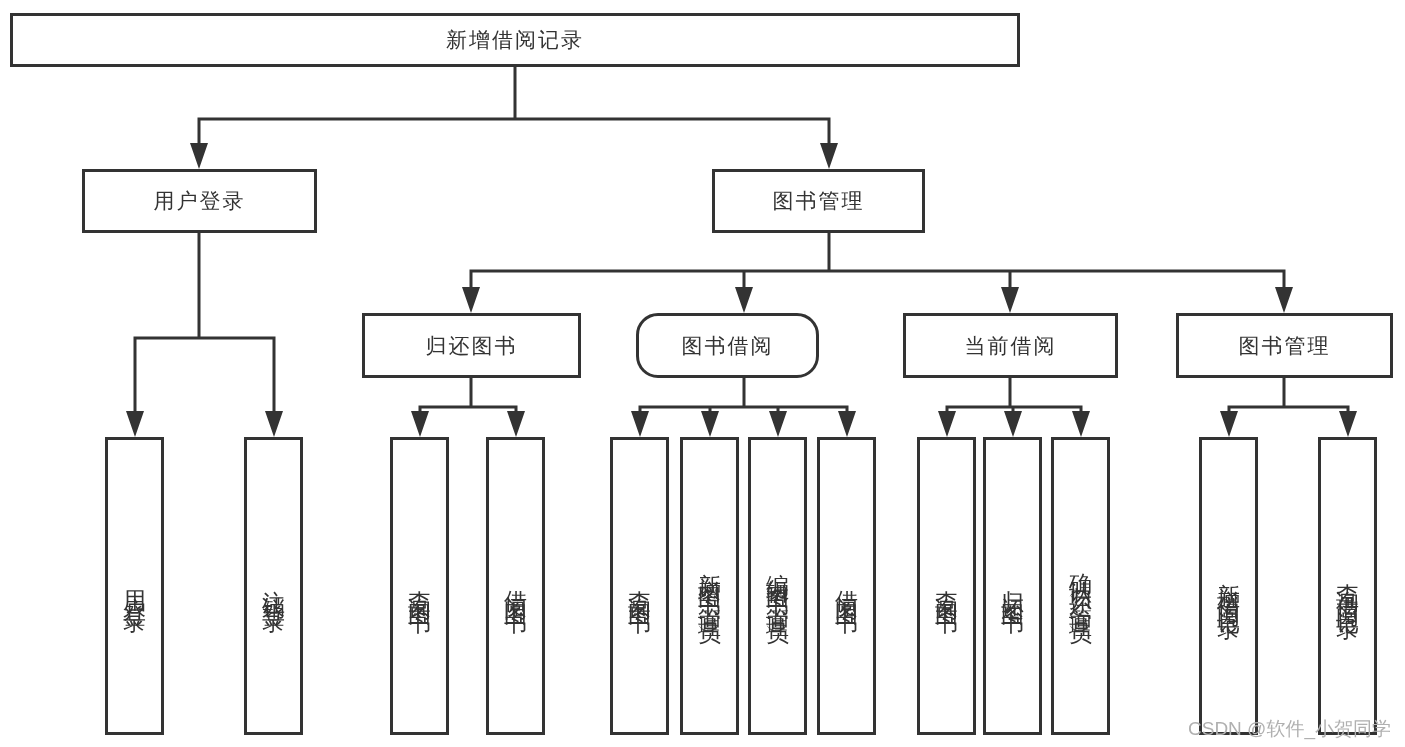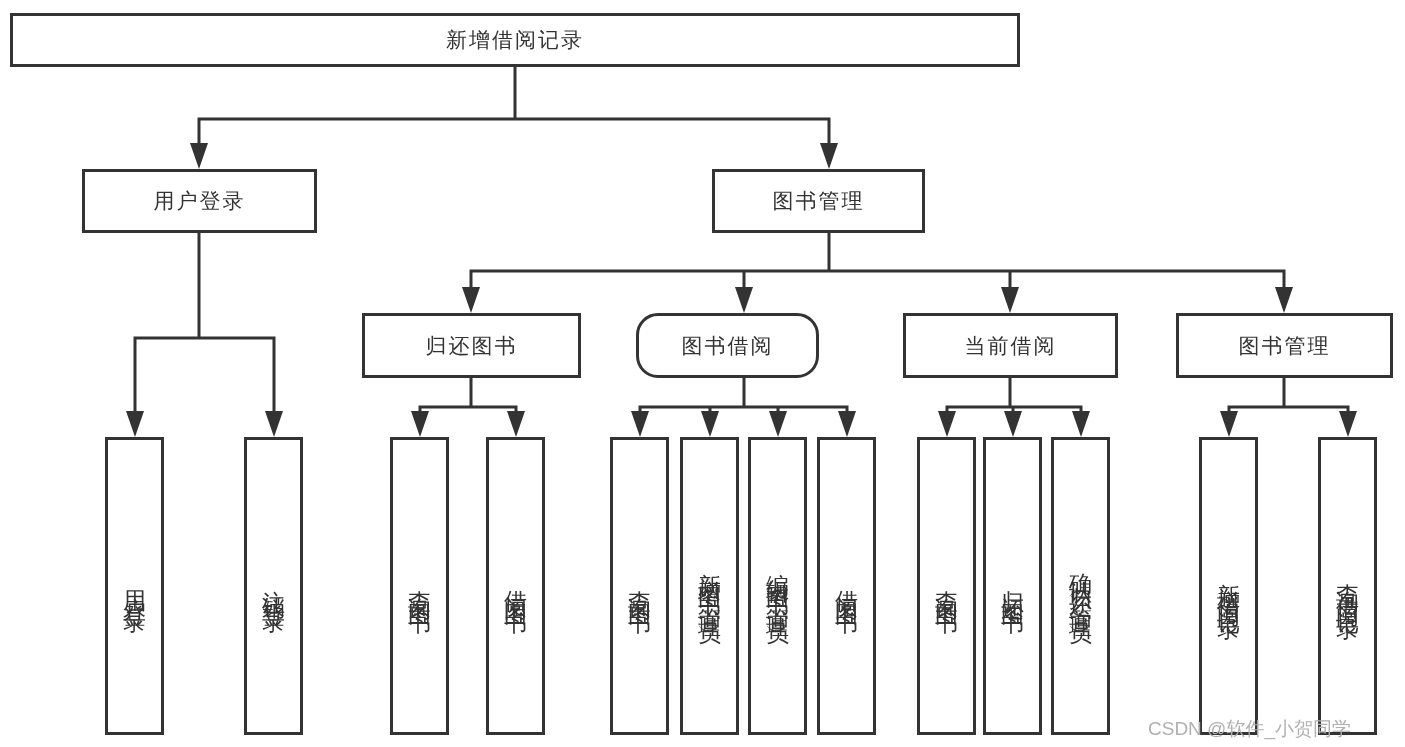--- a/index.html
+++ b/index.html
@@ -24,21 +24,21 @@
   .h-label { font-size:21px; letter-spacing:2px; white-space:nowrap; }
   .leaf .v-label {
     writing-mode:vertical-rl;
     font-size:23px;
     letter-spacing:7px;
     line-height:1;
     white-space:nowrap;
   }
   .watermark {
     position:absolute;
-    left:1148px; top:716px;
+    left:1188px; top:716px;
     font-size:19px;
     color:#b0b0b0;
     white-space:nowrap;
     z-index:5;
   }
 </style>
 </head>
 <body>
 
 <div class="stage">

